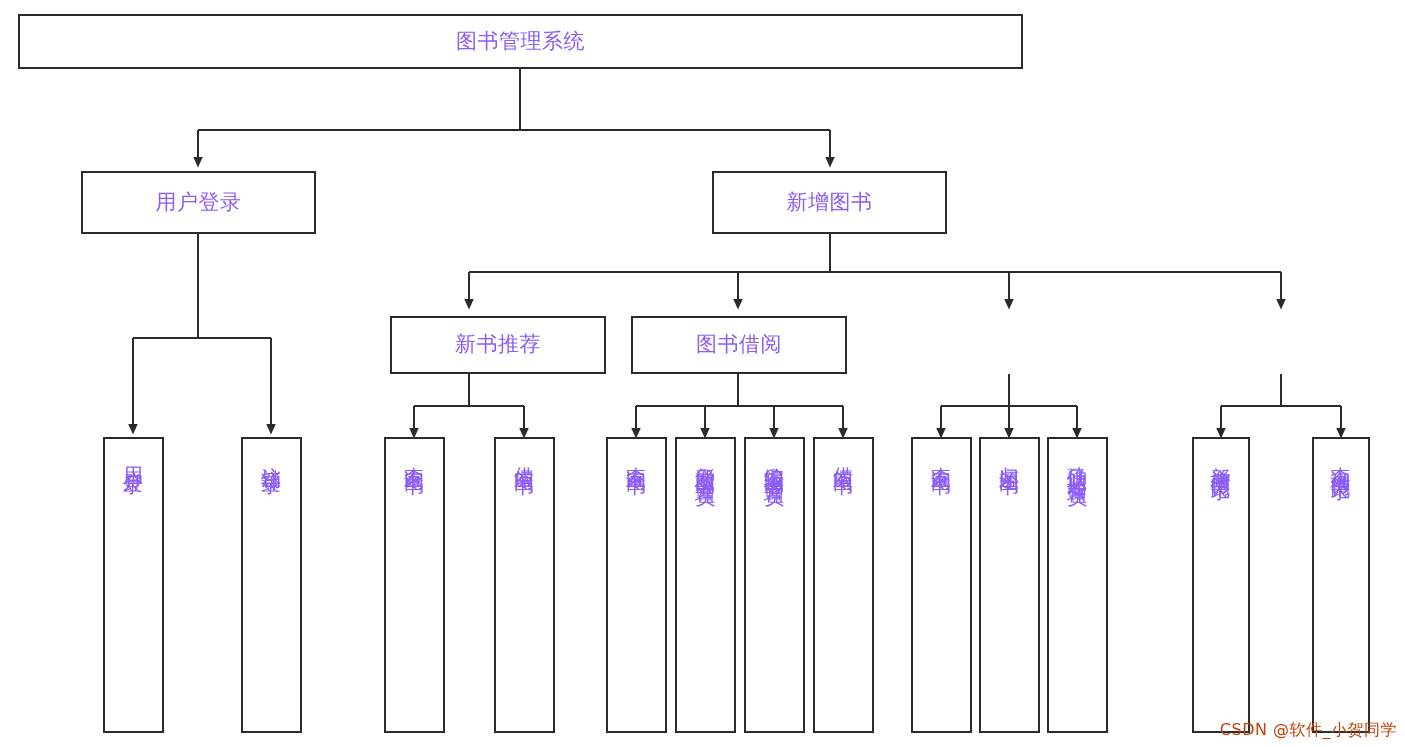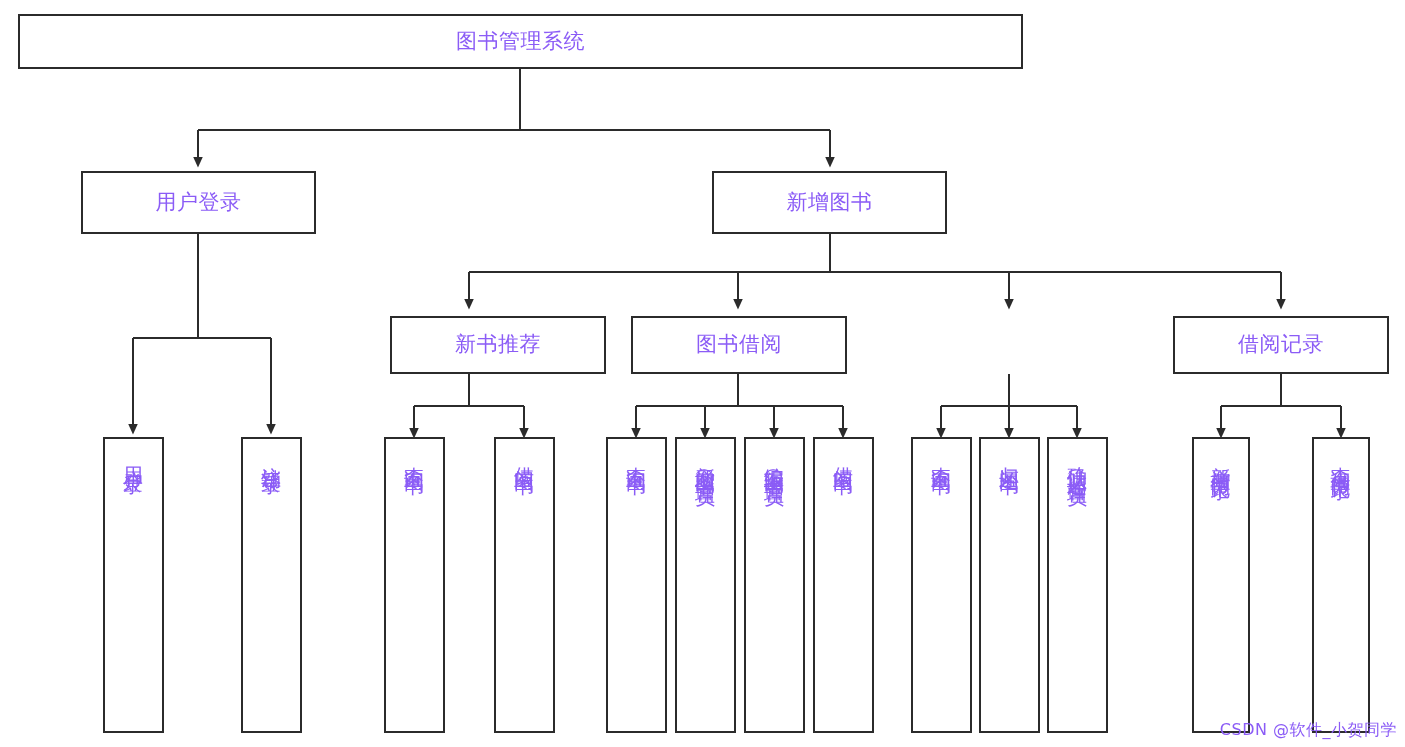--- a/index.html
+++ b/index.html
@@ -58,21 +58,21 @@
     font-size: 20px;
     letter-spacing: 3px;
     line-height: 1;
     white-space: nowrap;
   }
   #watermark {
     position: absolute;
     right: 8px;
     bottom: 6px;
     font-size: 16px;
-    color: #8b5cf6;
+    color: #c2410c;
     letter-spacing: 0.5px;
     user-select: none;
     white-space: nowrap;
   }
 </style>
 </head>
 <body>
 
 <div id="diagram-root">
 
@@ -137,23 +137,20 @@
   <div class="node horiz" style="left:712px; top:171px; width:235px; height:63px;">
     <span class="node-label">新增图书</span>
   </div>
 
   <div class="node horiz" style="left:362px; top:316px; width:216px; height:58px;margin-left:28px;">
     <span class="node-label">新书推荐</span>
   </div>
   <div class="node horiz" style="left:631px; top:316px; width:216px; height:58px;">
     <span class="node-label">图书借阅</span>
   </div>
-  <div class="node horiz" style="left:1173px; top:316px; width:216px; height:58px;">
-    <span class="node-label">借阅记录</span>
-  </div>
 
   <div class="node vert" style="left:103px; top:437px; width:61px; height:296px;">
     <span class="node-label">用户登录</span>
   </div>
   <div class="node vert" style="left:241px; top:437px; width:61px; height:296px;">
     <span class="node-label">注销登录</span>
   </div>
 
   <div class="node vert" style="left:384px; top:437px; width:61px; height:296px;">
     <span class="node-label">查询图书</span>

